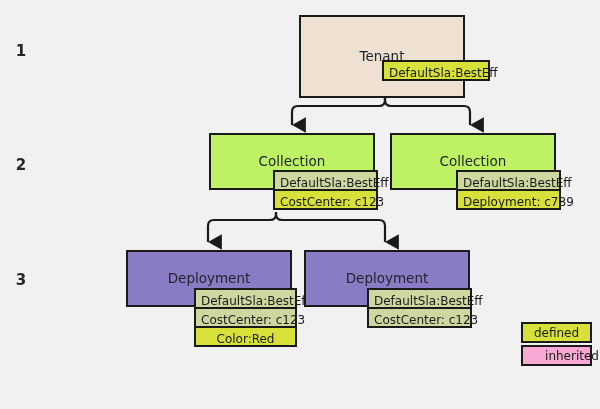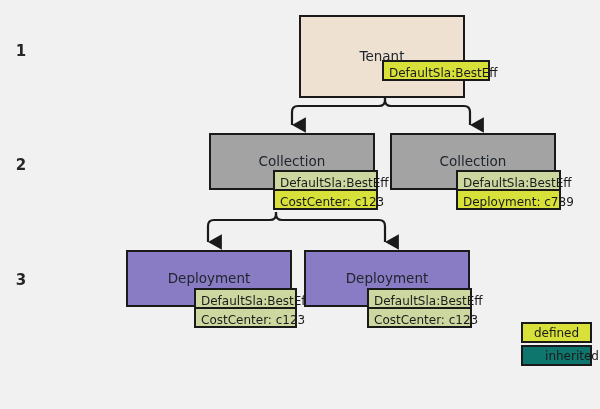--- a/index.html
+++ b/index.html
@@ -44,21 +44,21 @@
     display: flex;
     align-items: center;
     justify-content: center;
   }
   .node-title {
     font-size: 13.5px;
     color: #20262e;
     line-height: 1;
   }
   .node.tenant { background: #efe1d1; }
-  .node.collection { background: #a3a3a3; }
+  .node.collection { background: #bef264; }
   .node.deployment { background: #8a7cc4; }
 
   
   .badge-stack {
     position: absolute;
     display: flex;
     flex-direction: column;
   }
   .badge {
     border: 2px solid #1a1a1a;
@@ -90,21 +90,21 @@
     height: 21px;
     font-size: 12px;
     color: #1b1b1b;
     display: flex;
     align-items: center;
     justify-content: center;
     margin-top: 2px;
   }
   .legend-item:first-child { margin-top: 0; }
   .legend-item.defined    { background: #d7e13a; }
-  .legend-item.inherited  { background: #0f766e; padding-left: 31px; }
+  .legend-item.inherited  { background: #f9a8d4; padding-left: 31px; }
   .legend-item.overridden { background: #ef4730; }
 </style>
 </head>
 <body>
 
 <div id="stage">
 
   <div class="row-label" style="left:6px; top:42px;">1</div>
   <div class="row-label" style="left:6px; top:156px;">2</div>
   <div class="row-label" style="left:6px; top:271px;">3</div>
@@ -159,20 +159,23 @@
   <div class="node deployment" style="left:126px; top:250px; width:166px; height:57px;">
     <span class="node-title">Deployment</span>
   </div>
   <div class="badge-stack" style="left:194px; top:288px; width:103px;">
     <div class="badge inherited" style="height:21px;">
       <span>DefaultSla:BestEff</span>
     </div>
     <div class="badge inherited" style="height:21px;">
       <span>CostCenter: c123</span>
     </div>
+    <div class="badge defined center" style="height:21px;">
+      <span>Color:Red</span>
+    </div>
   </div>
 
   <div class="node deployment" style="left:304px; top:250px; width:166px; height:57px;">
     <span class="node-title">Deployment</span>
   </div>
   <div class="badge-stack" style="left:367px; top:288px; width:105px;">
     <div class="badge inherited" style="height:21px;">
       <span>DefaultSla:BestEff</span>
     </div>
     <div class="badge inherited" style="height:21px;">

